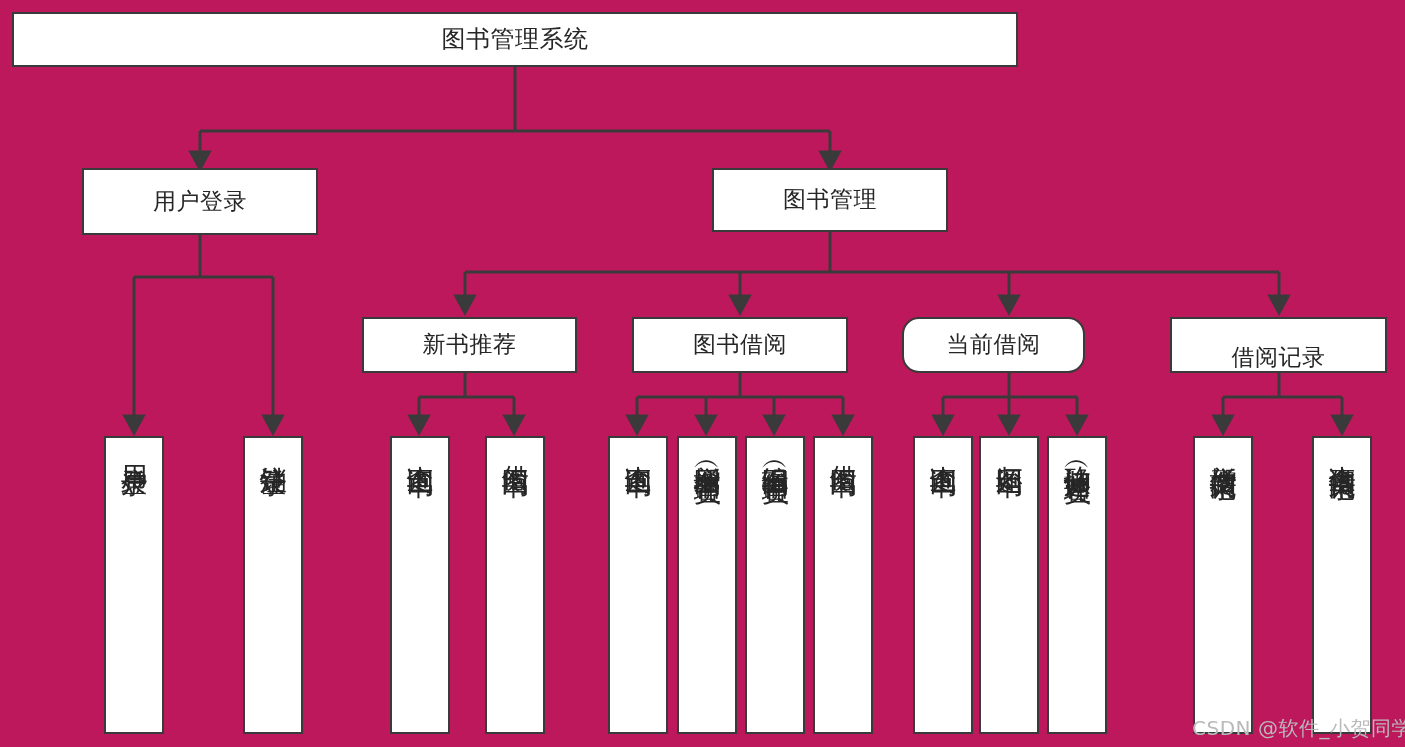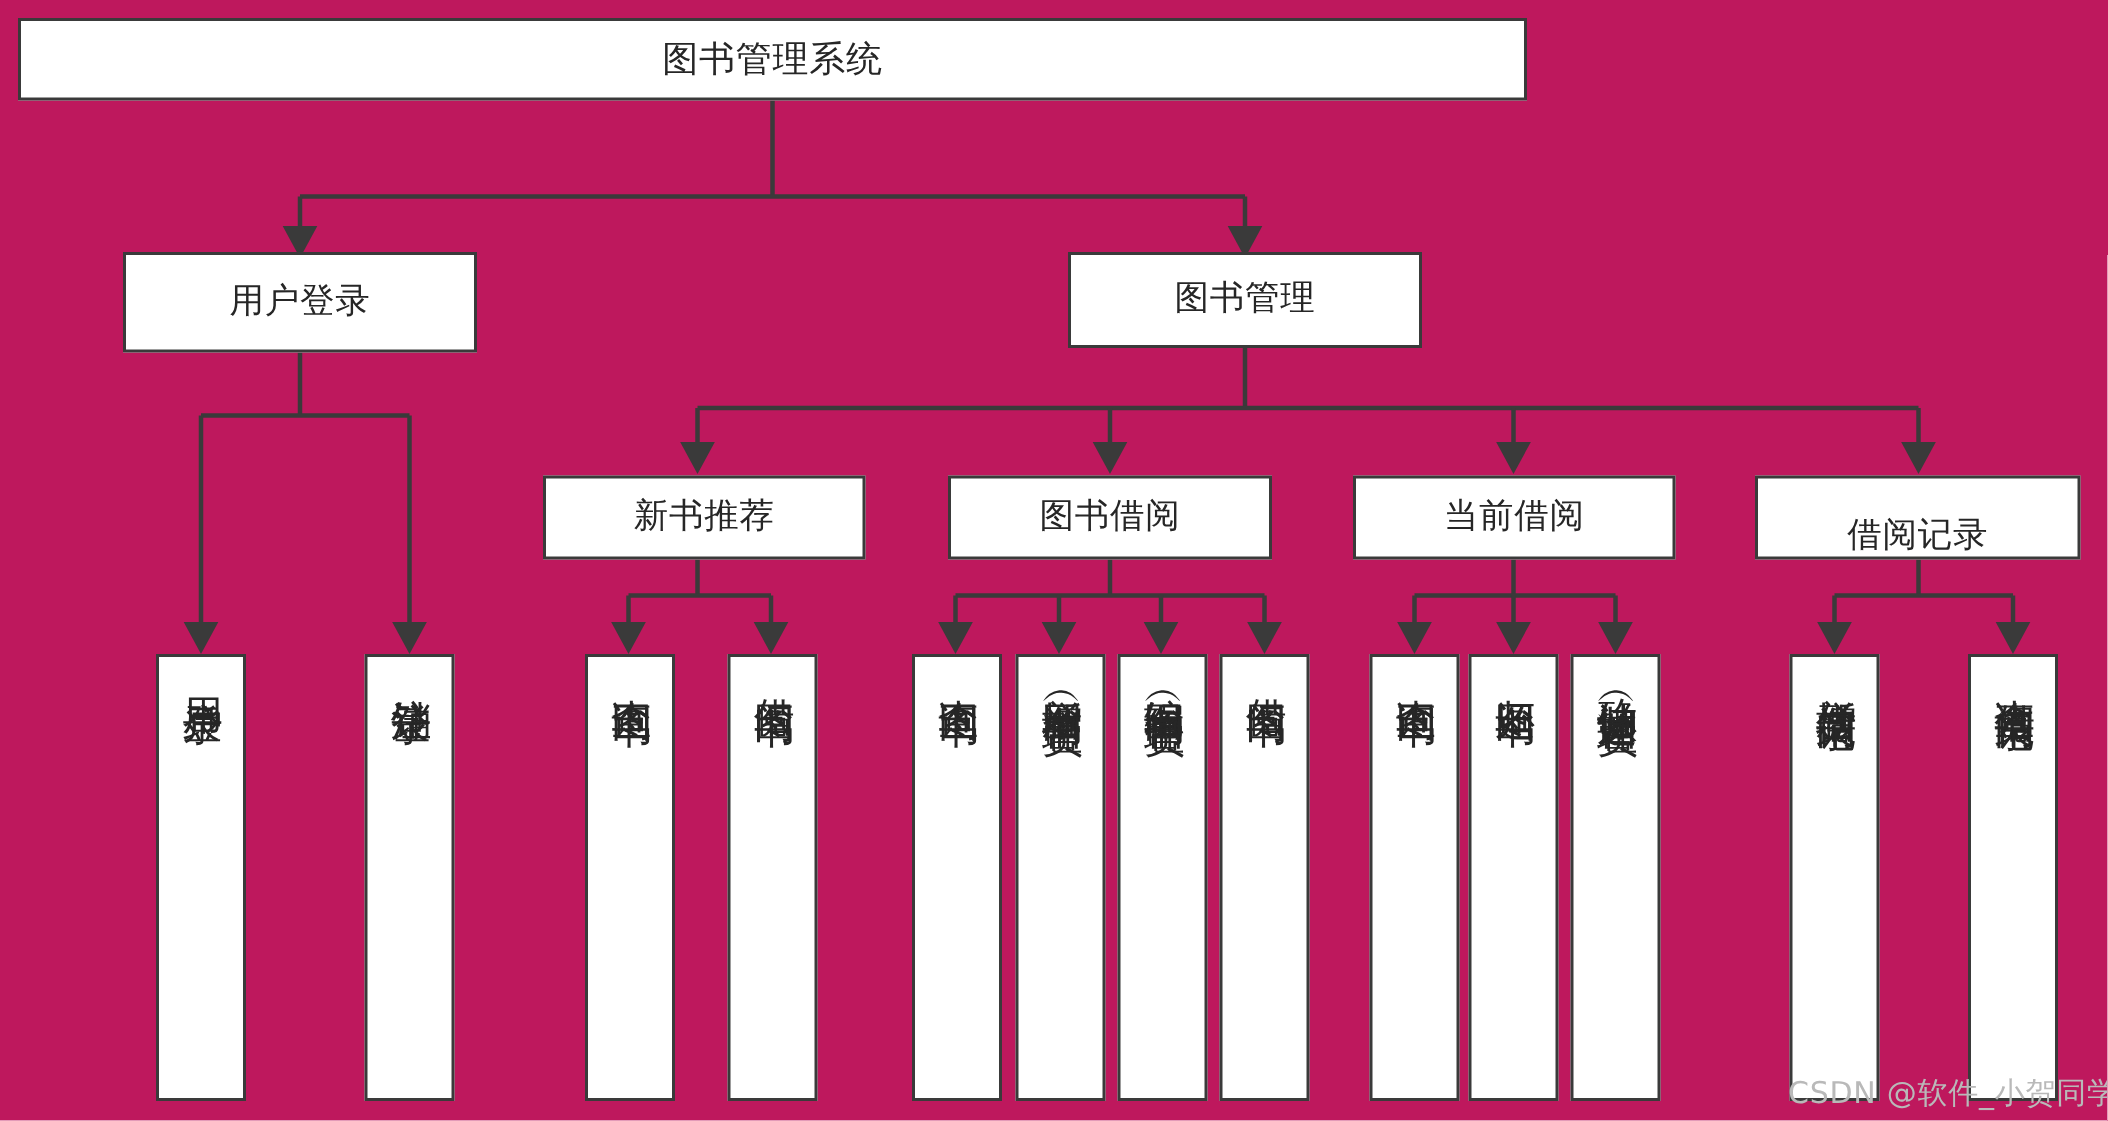--- a/index.html
+++ b/index.html
@@ -141,21 +141,21 @@
   </div>
 
   <div class="node horiz" style="left:632px; top:317px; width:216px; height:56px;">
     <span class="label">图书借阅</span>
   </div>
 
   <div class="node horiz" style="left:362px; top:317px; width:215px; height:56px;">
     <span class="label">新书推荐</span>
   </div>
 
-  <div class="node horiz" style="left:902px; top:317px; width:215px; height:56px;">
+  <div class="node horiz" style="left:902px; top:317px; width:183px; height:56px;border-radius:17px;">
     <span class="label">当前借阅</span>
   </div>
 
   <div class="node horiz" style="left:1170px; top:317px; width:217px; height:56px;align-items:flex-end;">
     <span class="label">借阅记录</span>
   </div>
 
   <div class="node vert" style="left:104px; top:436px; width:60px; height:298px;">
     <span class="label">用户登录</span>
   </div>

